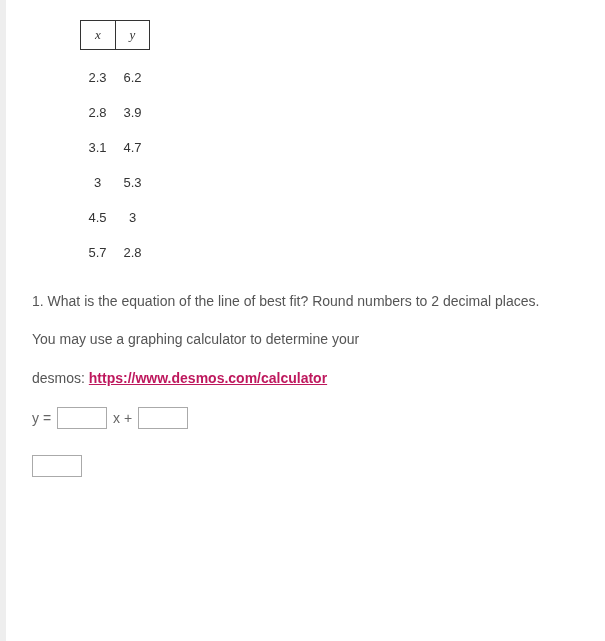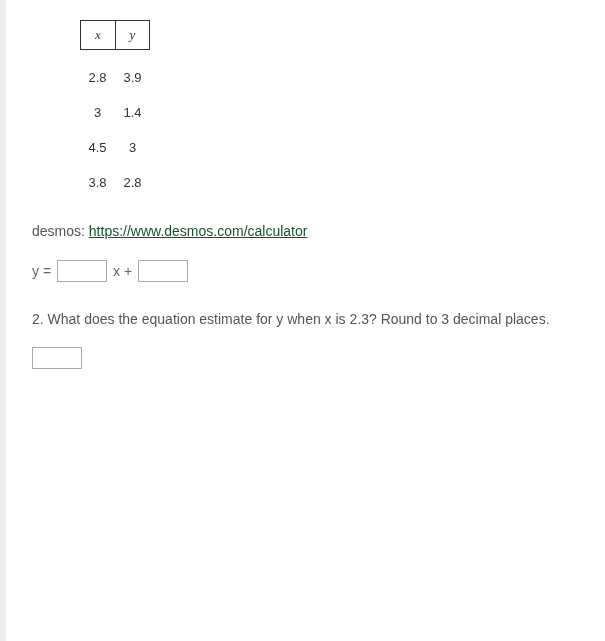--- a/index.html
+++ b/index.html
@@ -49,23 +49,23 @@
     .question-block {
       margin-top: 10px;
     }
     .question-text {
       color: #555;
       line-height: 1.6;
       margin-bottom: 16px;
       padding: 0 2px;
     }
     .link {
-      color: #14532d;
+      color: #be185d;
       text-decoration: underline;
-      font-weight: normal;
+      font-weight: bold;
     }
     .equation-row {
       display: flex;
       align-items: center;
       gap: 6px;
       color: #666;
       margin: 18px 2px 26px 2px;
     }
     .answer-input {
       width: 50px;
@@ -91,47 +91,56 @@
 <body>
 
 <div class="left-border"></div>
 
 <div class="data-table">
   <div class="header-row">
     <div class="header-cell">x</div>
     <div class="header-cell">y</div>
   </div>
   <div class="data-row">
+    <div class="data-cell">2.3</div>
+    <div class="data-cell">6.2</div>
+  </div>
+  <div class="data-row">
     <div class="data-cell">2.8</div>
     <div class="data-cell">3.9</div>
   </div>
   <div class="data-row">
+    <div class="data-cell">3.1</div>
+    <div class="data-cell">4.7</div>
+  </div>
+  <div class="data-row">
     <div class="data-cell">3</div>
-    <div class="data-cell">1.4</div>
+    <div class="data-cell">5.3</div>
   </div>
   <div class="data-row">
     <div class="data-cell">4.5</div>
     <div class="data-cell">3</div>
   </div>
   <div class="data-row">
-    <div class="data-cell">3.8</div>
+    <div class="data-cell">5.7</div>
     <div class="data-cell">2.8</div>
   </div>
 </div>
 
 <div class="question-block">
+  <p class="question-text">1. What is the equation of the line of best fit? Round numbers to 2 decimal places.</p>
+  <p class="question-text">You may use a graphing calculator to determine your</p>
   <p class="question-text">
     <span>desmos: </span><a class="link">https://www.desmos.com/calculator</a>
   </p>
   <div class="equation-row">
     <span>y =</span>
     <input type="text" class="answer-input" style="">
     <span>x +</span>
     <input type="text" class="answer-input" style="">
   </div>
 </div>
 
 <div class="question-block">
-  <p class="question-text">2. What does the equation estimate for y when x is 2.3? Round to 3 decimal places.</p>
   <div class="answer-input-standalone">
     <input type="text" class="answer-input" style="">
   </div>
 </div>
 
 </body></html>

